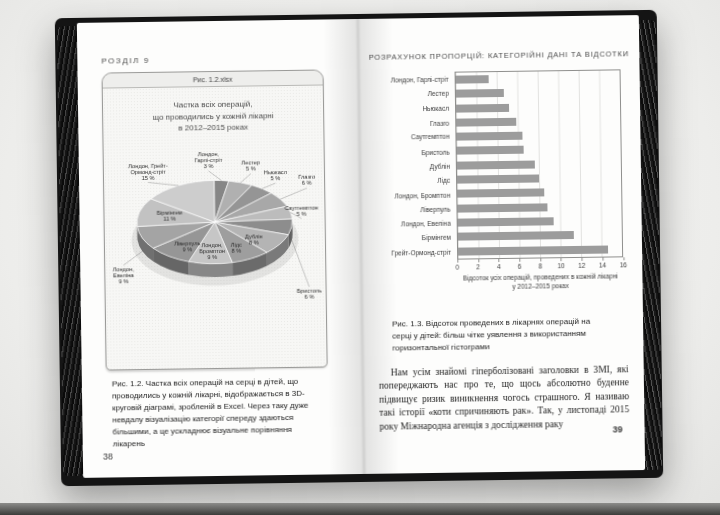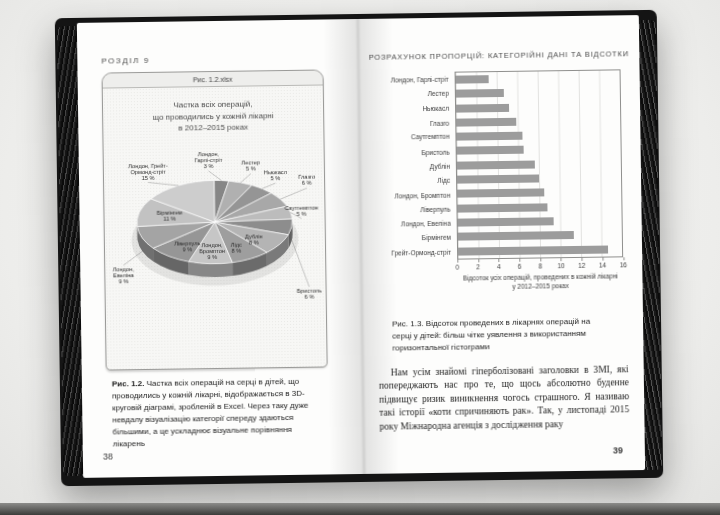--- a/index.html
+++ b/index.html
@@ -47,21 +47,21 @@
     overflow:hidden;
   }
   .fig-window-titlebar{
     height:14px;border-bottom:1px solid #b9b9b6;background:#eeeeec;
     display:flex;align-items:center;justify-content:center;
     font-size:7px;color:#444;border-radius:9px 9px 0 0;
   }
   .pie-title{margin-top:12px;text-align:center;font-size:8px;line-height:1.45;color:#4d4d4d;white-space:pre-line;}
   .pie-svg{display:block;margin:6px auto 0;overflow:visible;font-family:"Liberation Sans",sans-serif;}
   .caption{font-size:8px;line-height:1.5;color:#222;text-align:left;}
-  .caption b{font-weight:bold;text-align:center;}
+  .caption b{font-weight:normal;text-align:center;}
   .caption-left{position:absolute;top:356px;left:30px;width:212px;}
   .page-num{position:absolute;font-size:9px;color:#3a3a3a;}
   .page-num-left{bottom:16px;left:20px;}
   
   .running-head-right{position:absolute;top:34px;left:0;right:0;text-align:center;
     font-size:7.5px;letter-spacing:0.8px;color:#4a4a4a;}
   .bar-chart{position:absolute;top:54px;left:16px;width:246px;}
   .bar-rows{
     position:relative;margin-left:80px;height:188px;
     border:1px solid #8f8f8d;box-sizing:border-box;
@@ -75,21 +75,21 @@
   .bar-xticks{position:relative;margin-left:80px;height:15px;}
   .bar-xticks span{position:absolute;top:4px;transform:translateX(-50%);font-size:6.5px;color:#3c3c3c;}
   .bar-xticks span::before{content:"";position:absolute;left:50%;top:-4px;width:1px;height:3px;background:#8f8f8d;}
   .bar-xlabel{margin-left:80px;text-align:center;font-size:6.5px;line-height:1.35;color:#3c3c3c;white-space:pre-line;}
   .caption-right{position:absolute;top:300px;left:30px;width:216px;}
   .body-text{
     position:absolute;top:348px;left:16px;width:250px;
     font-family:"Liberation Serif", serif;font-size:9.5px;line-height:1.42;
     text-align:justify;text-indent:12px;color:#1d1d1d;
   }
-  .page-num-right{bottom:15px;right:22px;font-weight:bold;}
+  .page-num-right{bottom:36px;right:22px;font-weight:bold;}
 </style>
 </head>
 <body>
 
 <div class="book">
   <div class="book-block">
     <div class="edges-left"></div>
     <div class="edges-right"></div>
     <div class="spread">
 

